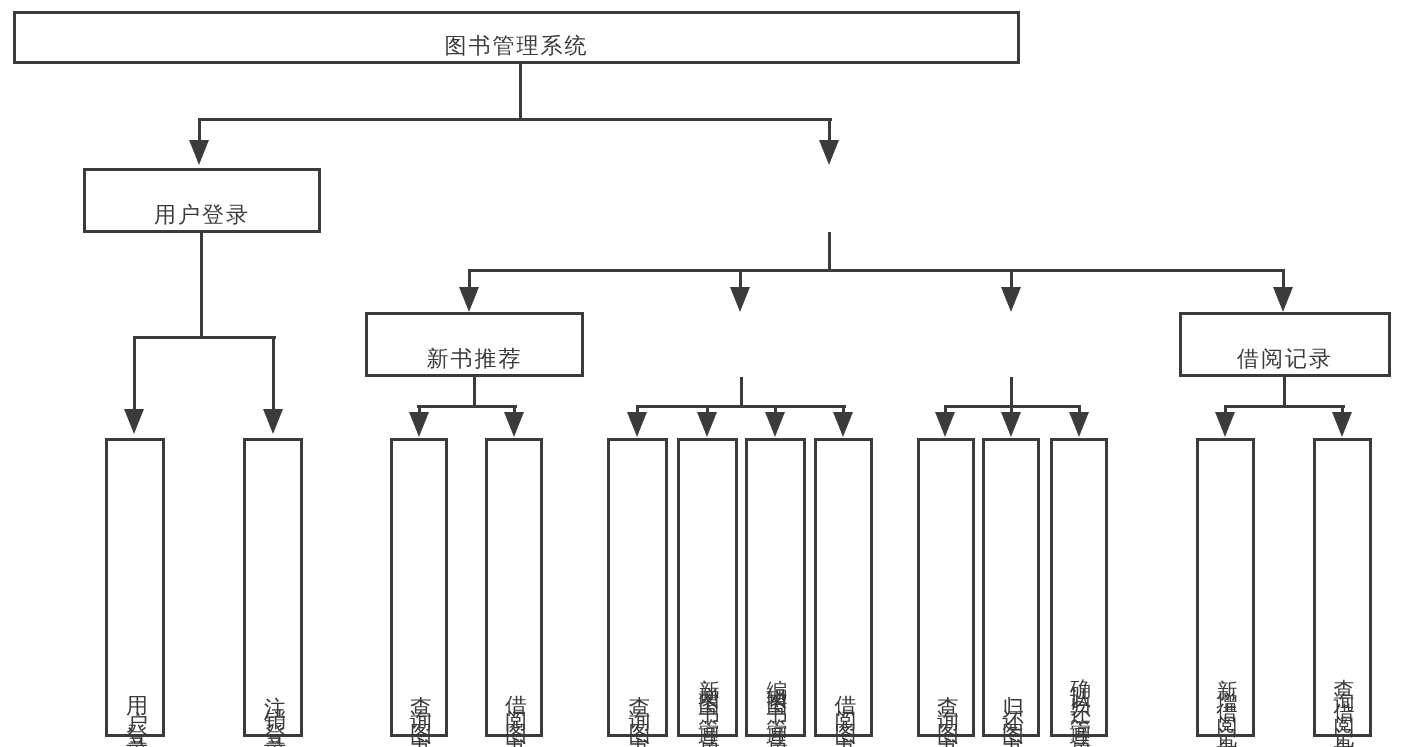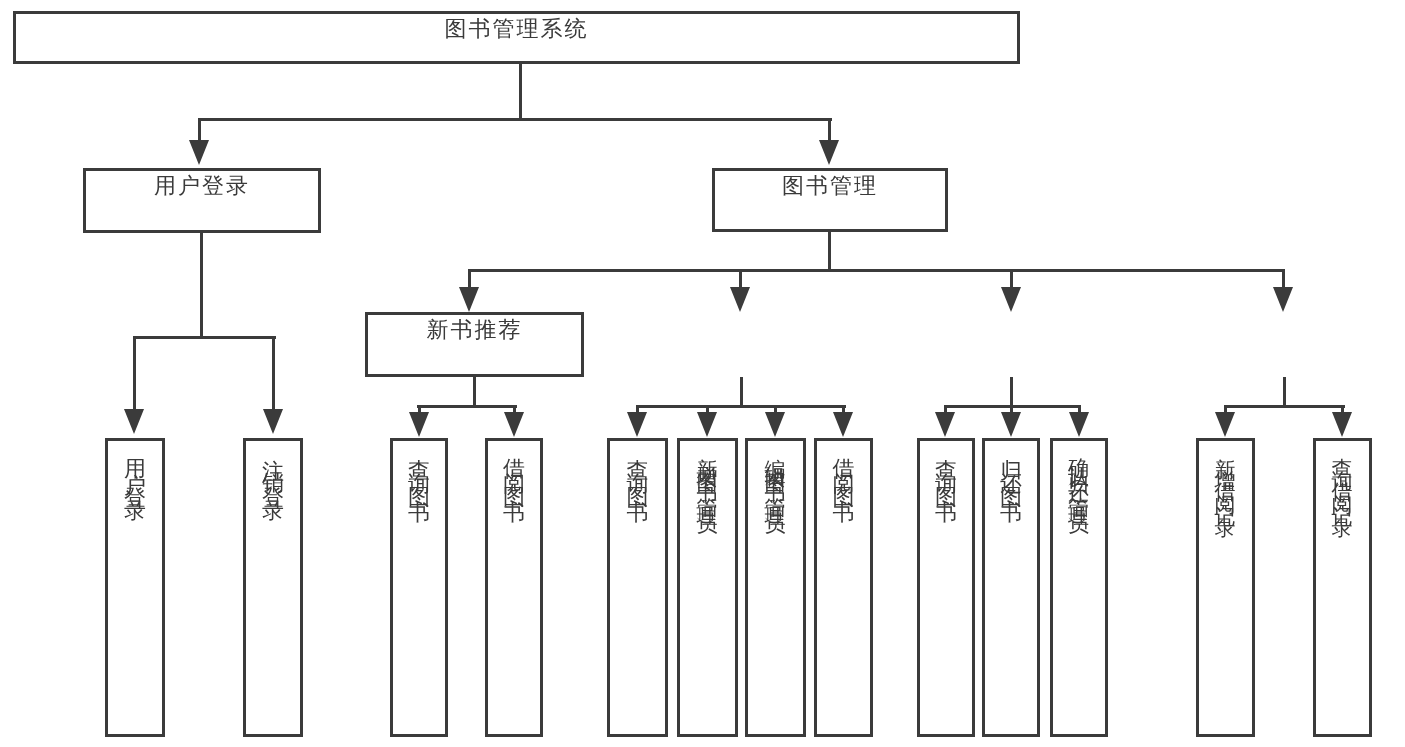--- a/index.html
+++ b/index.html
@@ -17,23 +17,24 @@
     color:var(--text);
     overflow:hidden;
   }
   
   .box{
     position:absolute;
     box-sizing:border-box;
     border:3px solid var(--line);
     background:var(--bg);
     display:flex;
-    align-items:flex-start;
+    align-items:flex-end;
     justify-content:center;
     z-index:2;
+    font-family:Liberation Mono, monospace;
   }
   .box.h span{
     font-size:22px;
     letter-spacing:2px;
     white-space:nowrap;
   }
   .box.v span{
     writing-mode:vertical-rl;
     white-space:nowrap;
     line-height:1;
@@ -126,26 +127,26 @@
   <div class="vl" style="left:1341px;top:405px;height:10px;"></div>
   <div class="ah" style="left:1332px;top:412px;"></div>
 
   <div class="box h" style="left:13px;top:11px;width:1007px;height:53px;">
     <span>图书管理系统</span>
   </div>
 
   <div class="box h" style="left:83px;top:168px;width:238px;height:65px;">
     <span>用户登录</span>
   </div>
-  <div class="box h" style="left:712px;top:168px;width:236px;height:64px;">
-    <span>图书管理</span>
-  </div>
 
   <div class="box h" style="left:365px;top:312px;width:219px;height:65px;">
     <span>新书推荐</span>
+  </div>
+  <div class="box h" style="left:1179px;top:312px;width:212px;height:65px;">
+    <span>借阅记录</span>
   </div>
 
   <div class="box v t4" style="left:105px;top:438px;width:60px;height:299px;">
     <span>用户登录</span>
   </div>
   <div class="box v t4" style="left:243px;top:438px;width:60px;height:299px;">
     <span>注销登录</span>
   </div>
 
   <div class="box v t4" style="left:390px;top:438px;width:58px;height:299px;">

